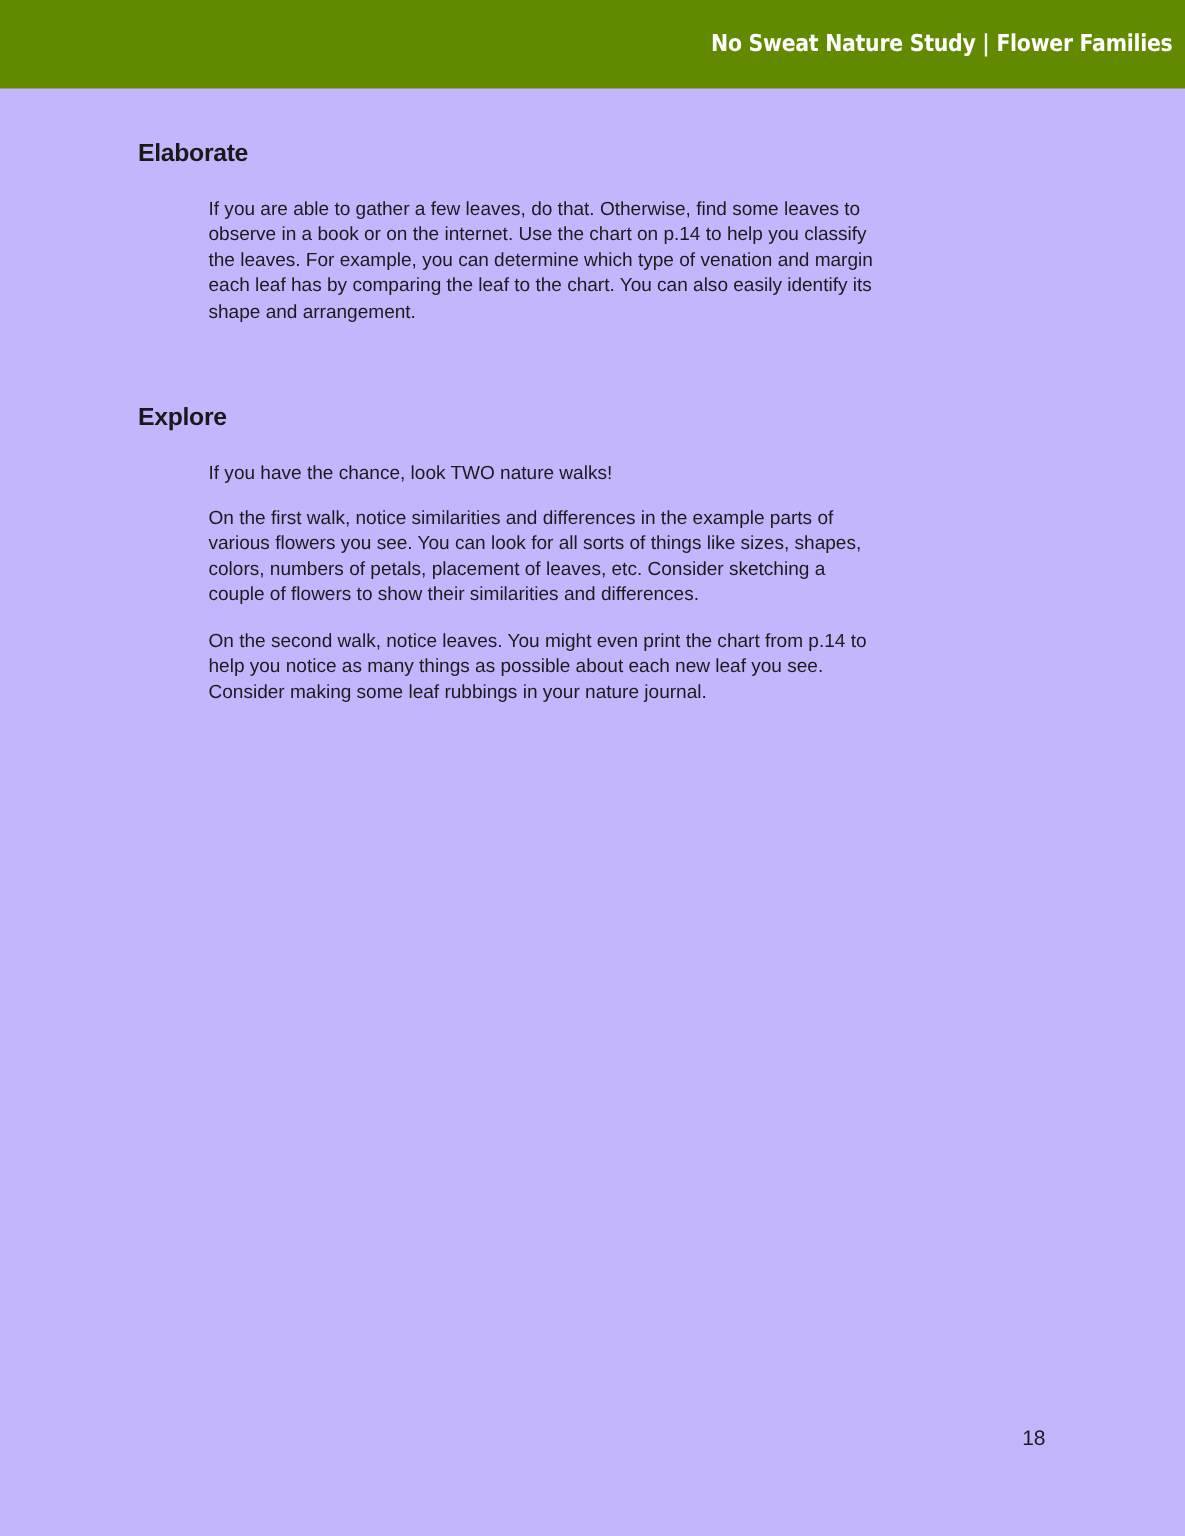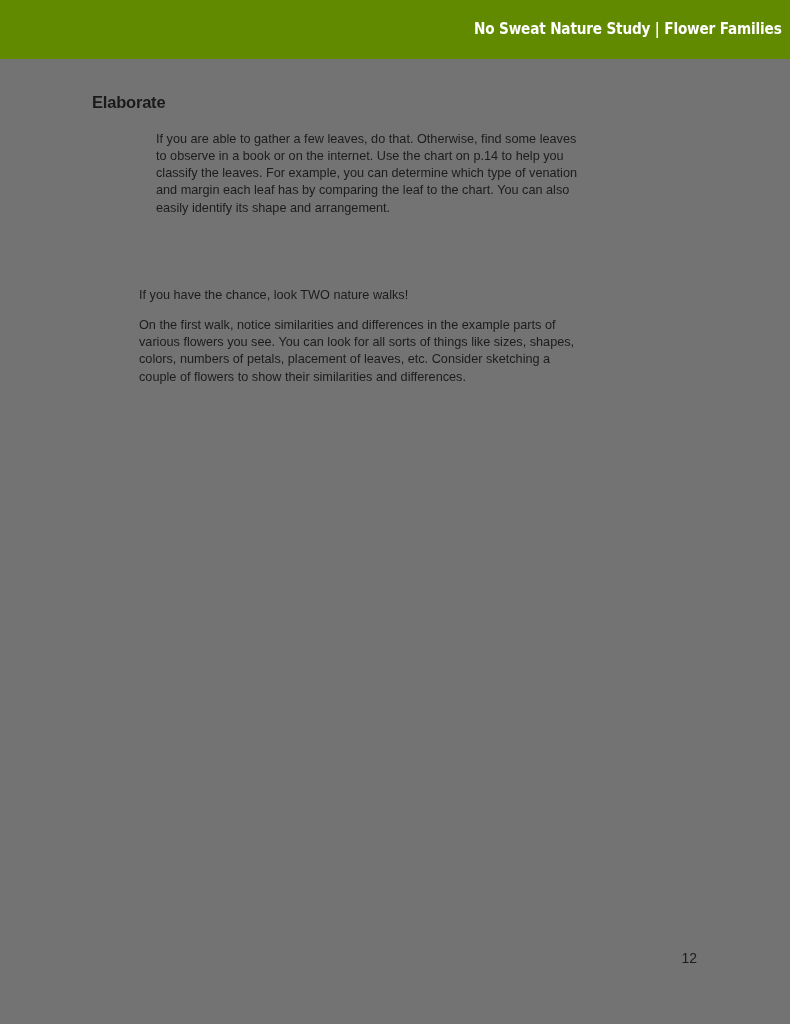--- a/index.html
+++ b/index.html
@@ -11,21 +11,21 @@
     height: 1024px;
     background: #ffffff;
     font-family: "Liberation Sans", sans-serif;
     -webkit-font-smoothing: antialiased;
     overflow: hidden;
   }
   .page {
     position: relative;
     width: 790px;
     height: 1024px;
-    background: #737373;
+    background: #c4b5fd;
     box-sizing: border-box;
   }
 
   
   .header-band {
     position: absolute;
     top: 0;
     left: 0;
     width: 790px;
     height: 59px;
@@ -79,21 +79,21 @@
     line-height: 17.2px;
     color: #1c1c1c;
     text-align: left;
   }
   .para + .para {
     margin-top: 13px;
   }
 
   
   .sec-elaborate { padding-top: 34px; }
-  .sec-elaborate .section-body { padding-top: 18px; margin-left: 17px; }
+  .sec-elaborate .section-body { padding-top: 18px; }
   .sec-explore { padding-top: 52px; }
   .sec-explore .section-body { padding-top: 18px; }
 
   
   .page-number {
     position: absolute;
     left: 0;
     top: 951px;
     width: 790px;
     text-align: right;
@@ -117,23 +117,25 @@
   <div class="content">
 
     <section class="section sec-elaborate">
       <h2 class="section-heading">Elaborate</h2>
       <div class="section-body">
         <p class="para">If you are able to gather a few leaves, do that. Otherwise, find some leaves to observe in a book or on the internet. Use the chart on p.14 to help you classify the leaves. For example, you can determine which type of venation and margin each leaf has by comparing the leaf to the chart. You can also easily identify its shape and arrangement.</p>
       </div>
     </section>
 
     <section class="section sec-explore">
+      <h2 class="section-heading">Explore</h2>
       <div class="section-body">
         <p class="para">If you have the chance, look TWO nature walks!</p>
         <p class="para">On the first walk, notice similarities and differences in the example parts of various flowers you see. You can look for all sorts of things like sizes, shapes, colors, numbers of petals, placement of leaves, etc. Consider sketching a couple of flowers to show their similarities and differences.</p>
+        <p class="para">On the second walk, notice leaves. You might even print the chart from p.14 to help you notice as many things as possible about each new leaf you see. Consider making some leaf rubbings in your nature journal.</p>
       </div>
     </section>
 
   </div>
 
-  <div class="page-number">12</div>
+  <div class="page-number">18</div>
 
 </div>
 
 </body></html>

